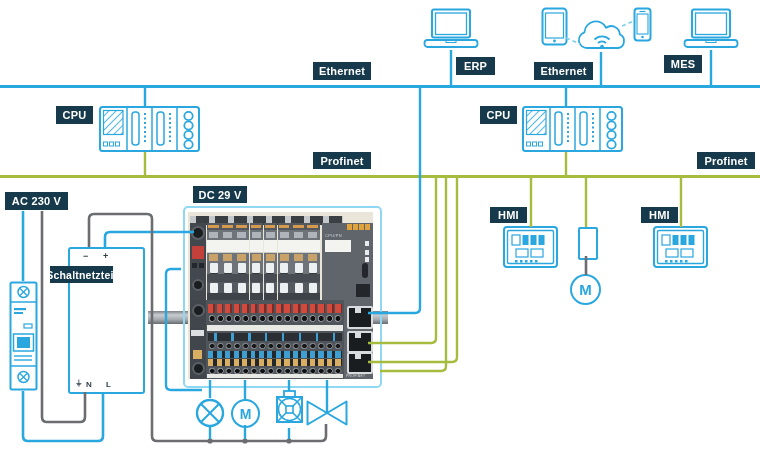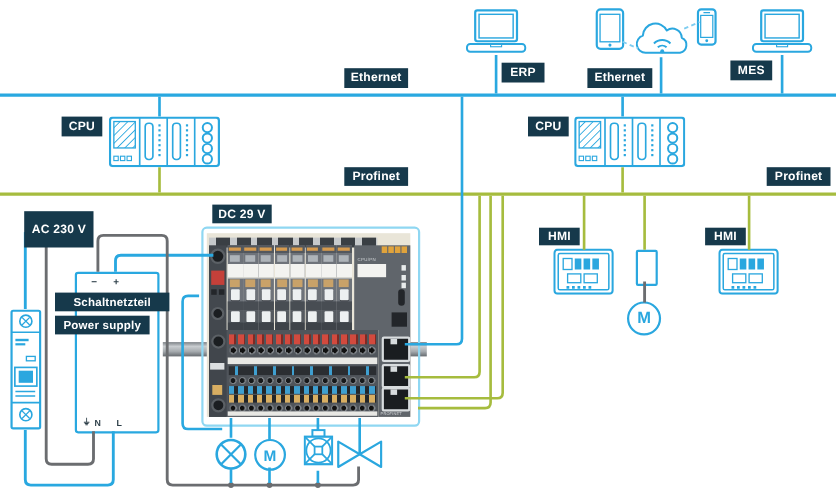--- a/index.html
+++ b/index.html
@@ -123,24 +123,23 @@
   </div>
 
   <div class="lbl" style="left:313px;top:62px;width:58px;height:18px">Ethernet</div>
   <div class="lbl" style="left:456px;top:57px;width:39px;height:18px">ERP</div>
   <div class="lbl" style="left:534px;top:62px;width:59px;height:18px">Ethernet</div>
   <div class="lbl" style="left:664px;top:55px;width:38px;height:18px">MES</div>
   <div class="lbl" style="left:56px;top:106px;width:37px;height:18px">CPU</div>
   <div class="lbl" style="left:480px;top:106px;width:37px;height:18px">CPU</div>
   <div class="lbl" style="left:313px;top:152px;width:58px;height:17px">Profinet</div>
   <div class="lbl" style="left:697px;top:152px;width:58px;height:17px">Profinet</div>
-  <div class="lbl" style="left:22px;top:192px;width:63px;height:33px">AC 230 V</div>
+  <div class="lbl" style="left:5px;top:192px;width:63px;height:18px">AC 230 V</div>
   <div class="lbl" style="left:193px;top:186px;width:54px;height:17px">DC 29 V</div>
-  <div class="lbl" style="left:50px;top:266px;width:104px;height:17px;font-size:10.5px">Schaltnetzteil</div>
-  <div class="lbl" style="left:50px;top:287px;width:86px;height:17px;font-size:10.5px">Power supply</div>
+  <div class="lbl" style="left:50px;top:266px;width:63px;height:17px;font-size:10.5px">Schaltnetzteil</div>
   <div class="lbl" style="left:490px;top:207px;width:37px;height:16px">HMI</div>
   <div class="lbl" style="left:641px;top:207px;width:37px;height:16px">HMI</div>
 
   <div class="dev" style="left:99px;top:106px">
     <svg width="101" height="46" viewBox="0 0 101 46" fill="none" stroke="#2aa7df">
       <defs>
           <pattern id="hatchA" width="5" height="5" patternTransform="rotate(45)" patternUnits="userSpaceOnUse">
         <line x1="0" y1="0" x2="0" y2="5" stroke="#2aa7df" stroke-width="1.6"></line>
           </pattern>
         </defs>

